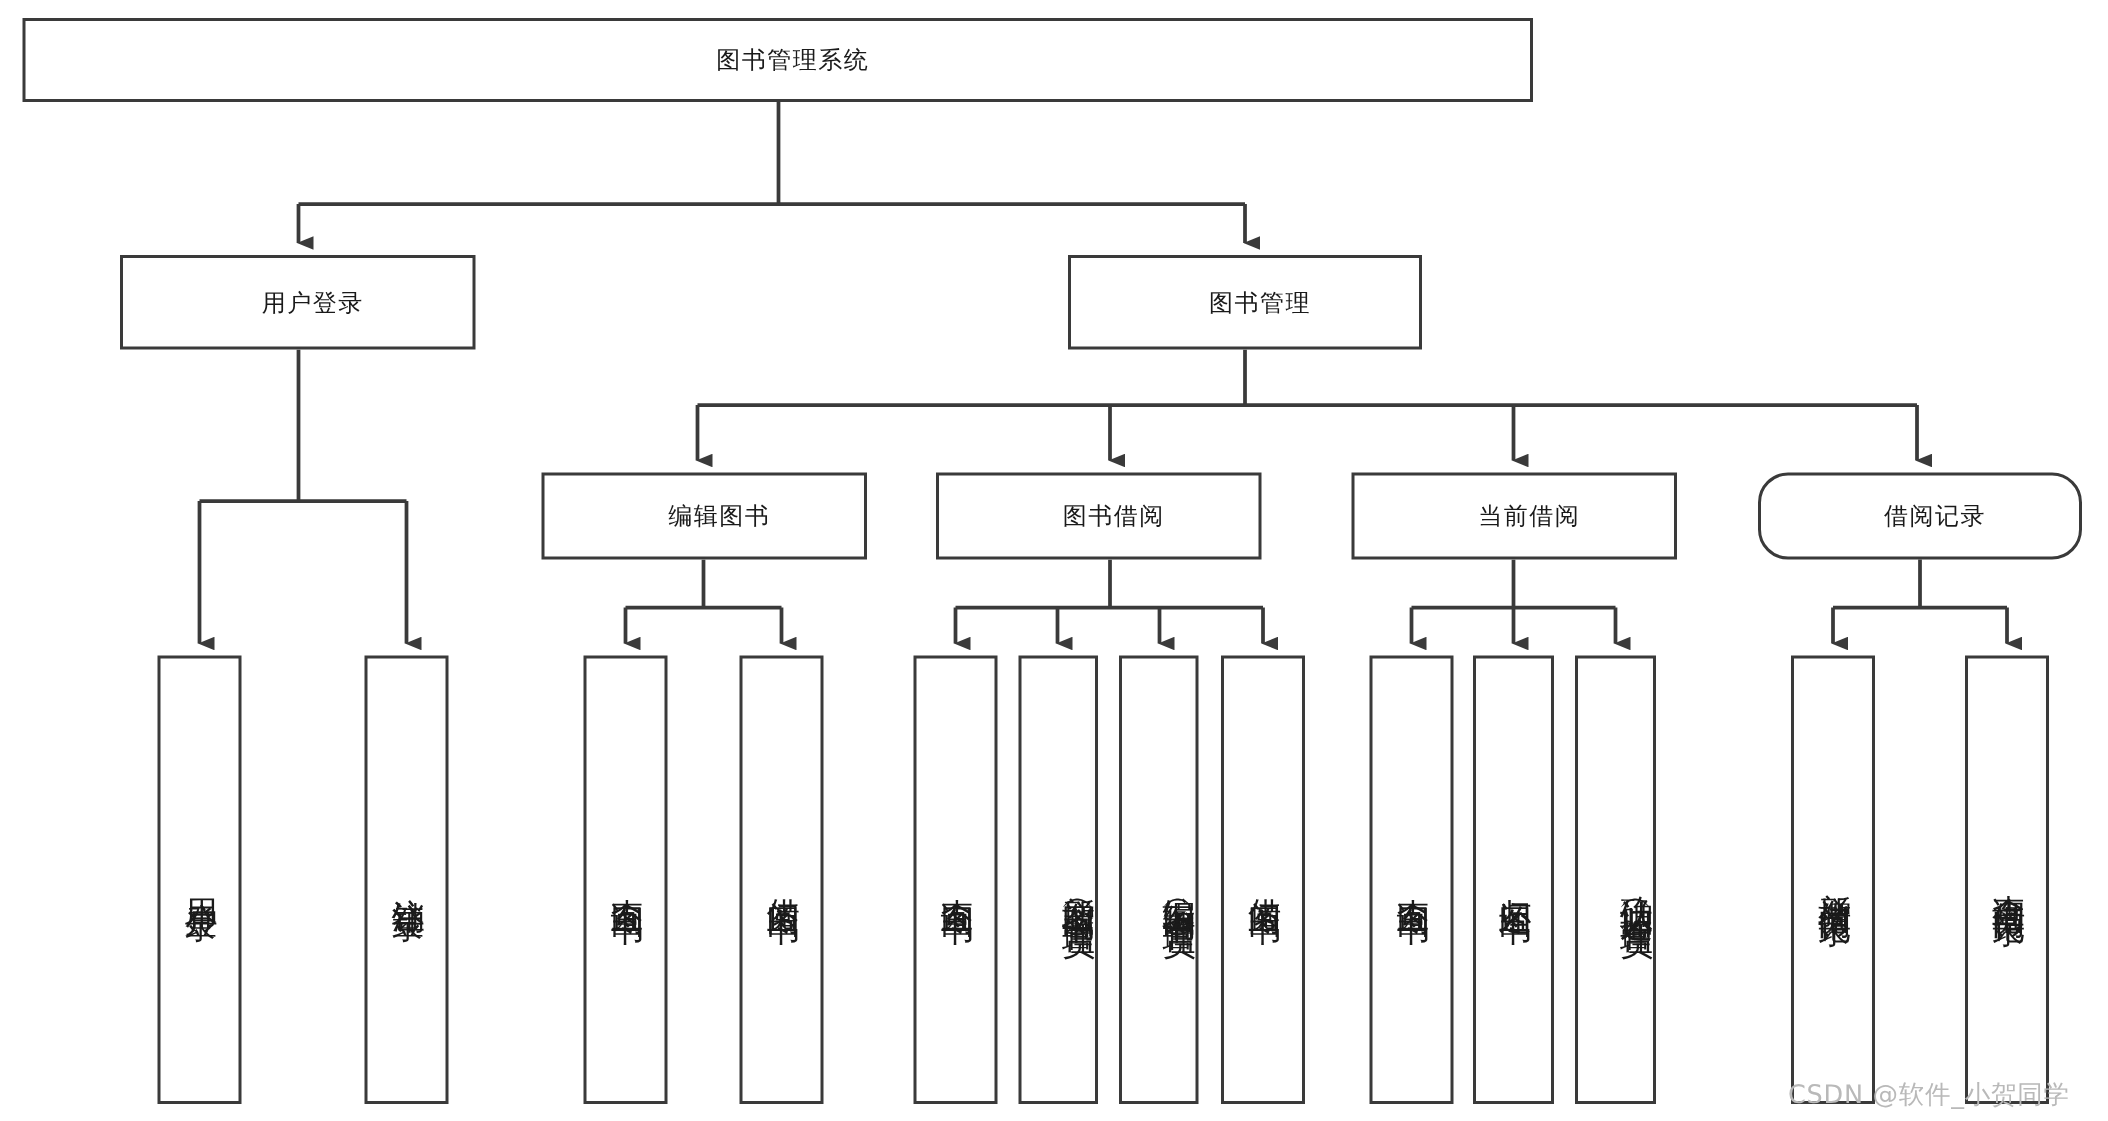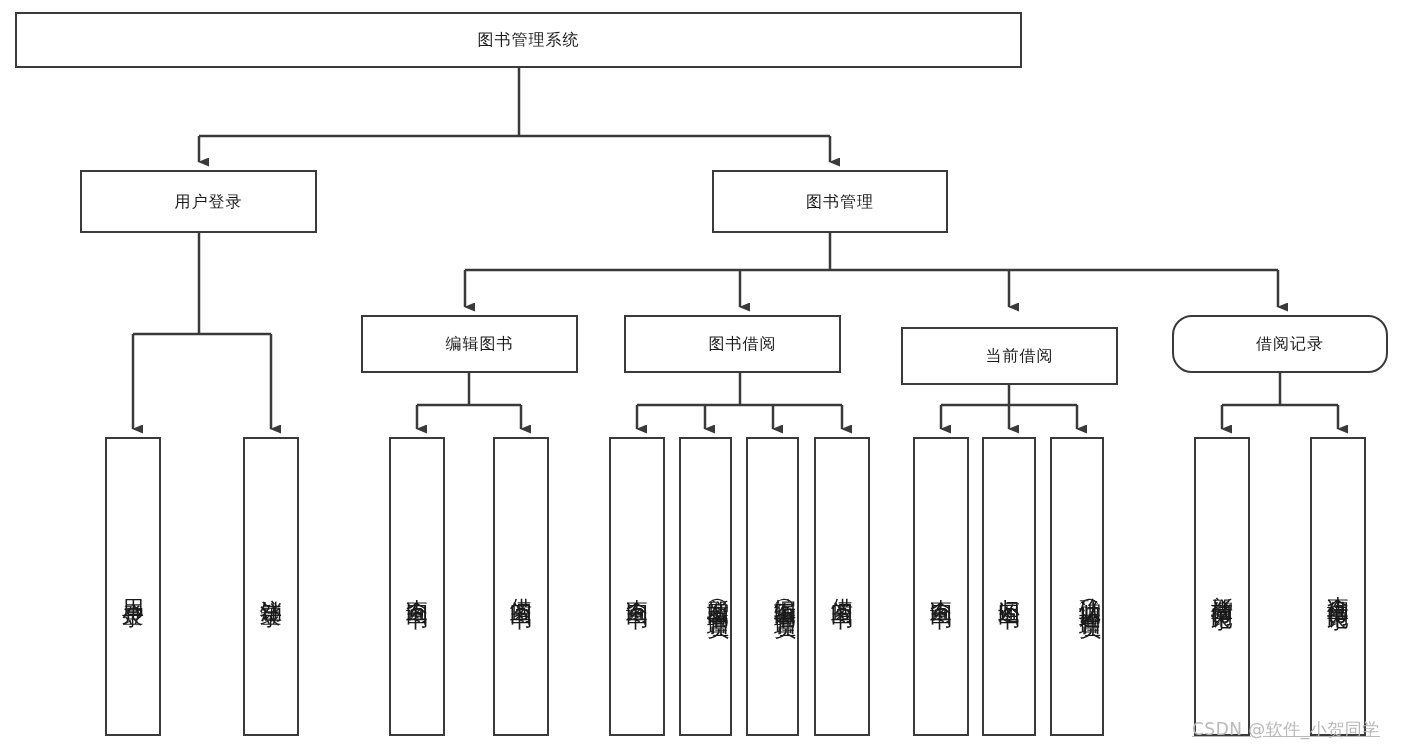--- a/index.html
+++ b/index.html
@@ -122,36 +122,36 @@
     </g>
   </svg>
 
   <div class="node node-h" style="left:15px; top:12px; width:1007px; height:56px;">图书管理系统</div>
 
   <div class="node node-h" style="left:80px; top:170px; width:237px; height:63px;">用户登录</div>
   <div class="node node-h" style="left:712px; top:170px; width:236px; height:63px;">图书管理</div>
 
   <div class="node node-h" style="left:361px; top:315px; width:217px; height:58px;">编辑图书</div>
   <div class="node node-h" style="left:624px; top:315px; width:217px; height:58px;">图书借阅</div>
-  <div class="node node-h" style="left:901px; top:327px; width:217px; height:58px;">当前借阅</div>
+  <div class="node node-h" style="left:901px; top:315px; width:217px; height:58px;">当前借阅</div>
   <div class="node node-h" style="left:1172px; top:315px; width:216px; height:58px;border-radius:20px;">借阅记录</div>
 
   <div class="node node-v mid" style="left:105px; top:437px; width:56px; height:299px;">用户登录</div>
   <div class="node node-v mid" style="left:243px; top:437px; width:56px; height:299px;">注销登录</div>
 
   <div class="node node-v mid" style="left:389px; top:437px; width:56px; height:299px;">查询图书</div>
   <div class="node node-v mid" style="left:493px; top:437px; width:56px; height:299px;">借阅图书</div>
 
   <div class="node node-v mid" style="left:609px; top:437px; width:56px; height:299px;">查询图书</div>
   <div class="node node-v" style="left:679px; top:437px; width:53px; height:299px;">新增图书（管理员）</div>
   <div class="node node-v" style="left:746px; top:437px; width:53px; height:299px;">编辑图书（管理员）</div>
   <div class="node node-v mid" style="left:814px; top:437px; width:56px; height:299px;">借阅图书</div>
 
   <div class="node node-v mid" style="left:913px; top:437px; width:56px; height:299px;">查询图书</div>
   <div class="node node-v mid" style="left:982px; top:437px; width:54px; height:299px;">归还图书</div>
   <div class="node node-v" style="left:1050px; top:437px; width:54px; height:299px;">确认归还（管理员）</div>
 
   <div class="node node-v mid" style="left:1194px; top:437px; width:56px; height:299px;">新增借阅记录</div>
   <div class="node node-v mid" style="left:1310px; top:437px; width:56px; height:299px;">查询借阅记录</div>
 
-  <div class="watermark" style="left:1192px; top:718px;text-decoration:underline;">CSDN @软件_小贺同学</div>
+  <div class="watermark" style="left:1192px; top:718px;">CSDN @软件_小贺同学</div>
 
 </div>
 
 </body></html>

